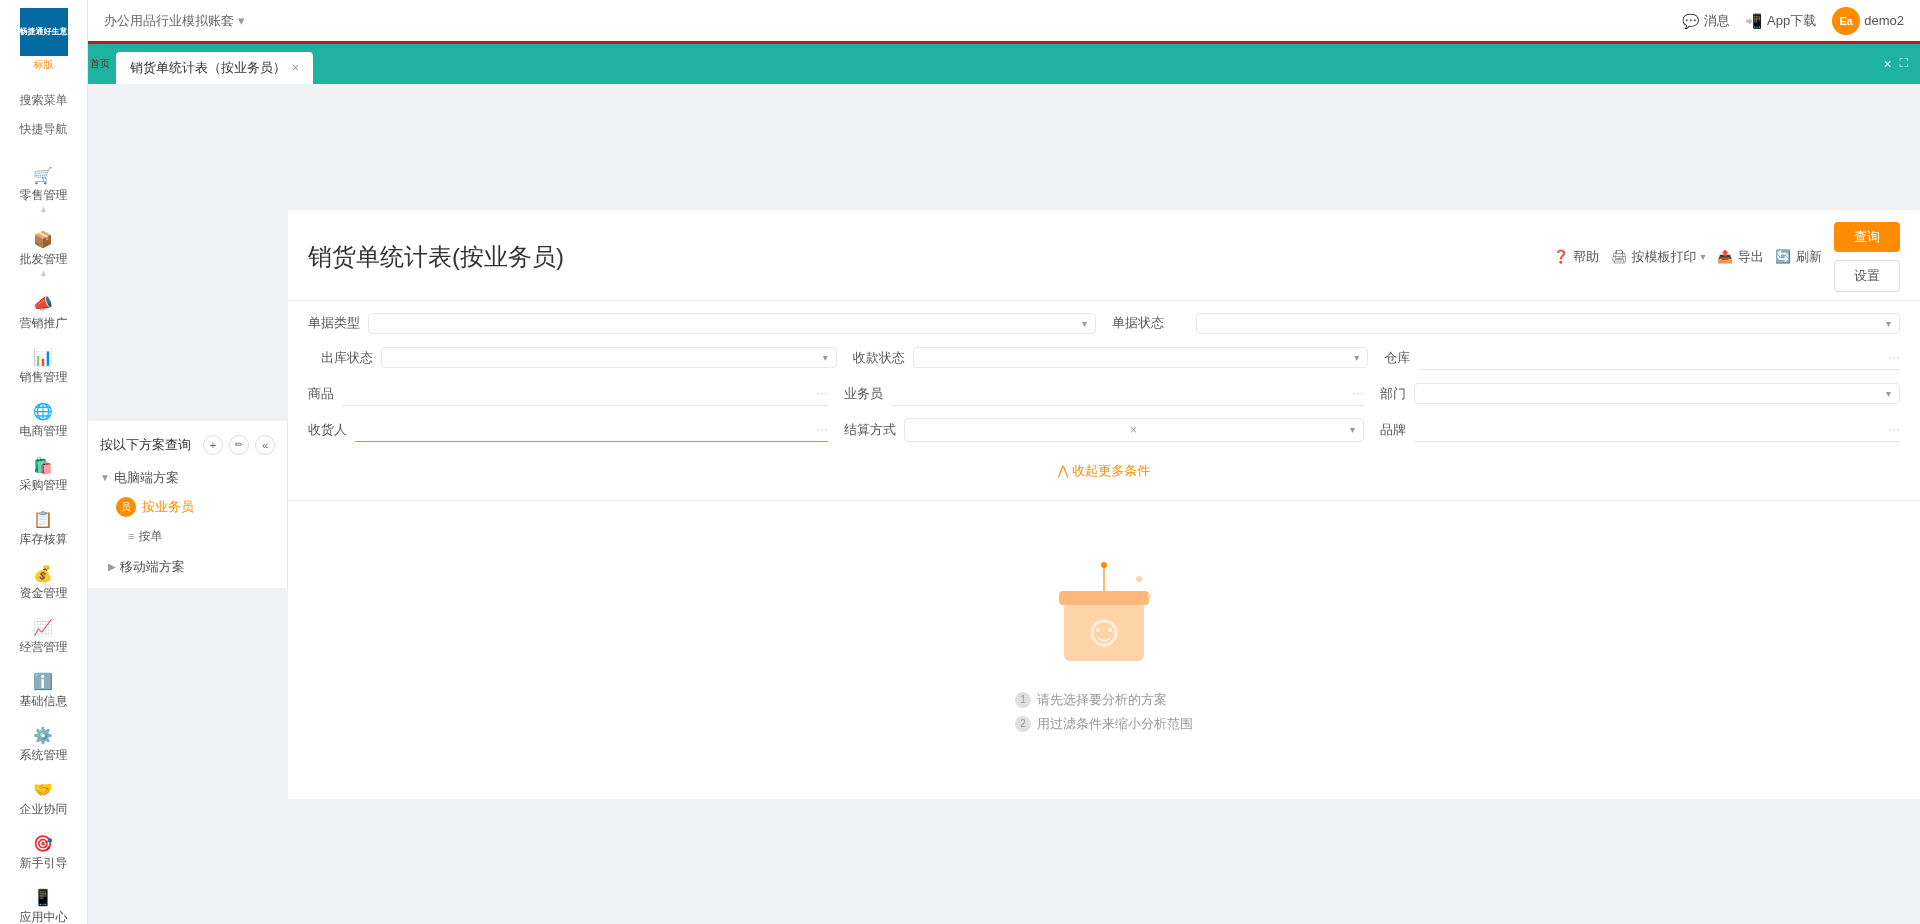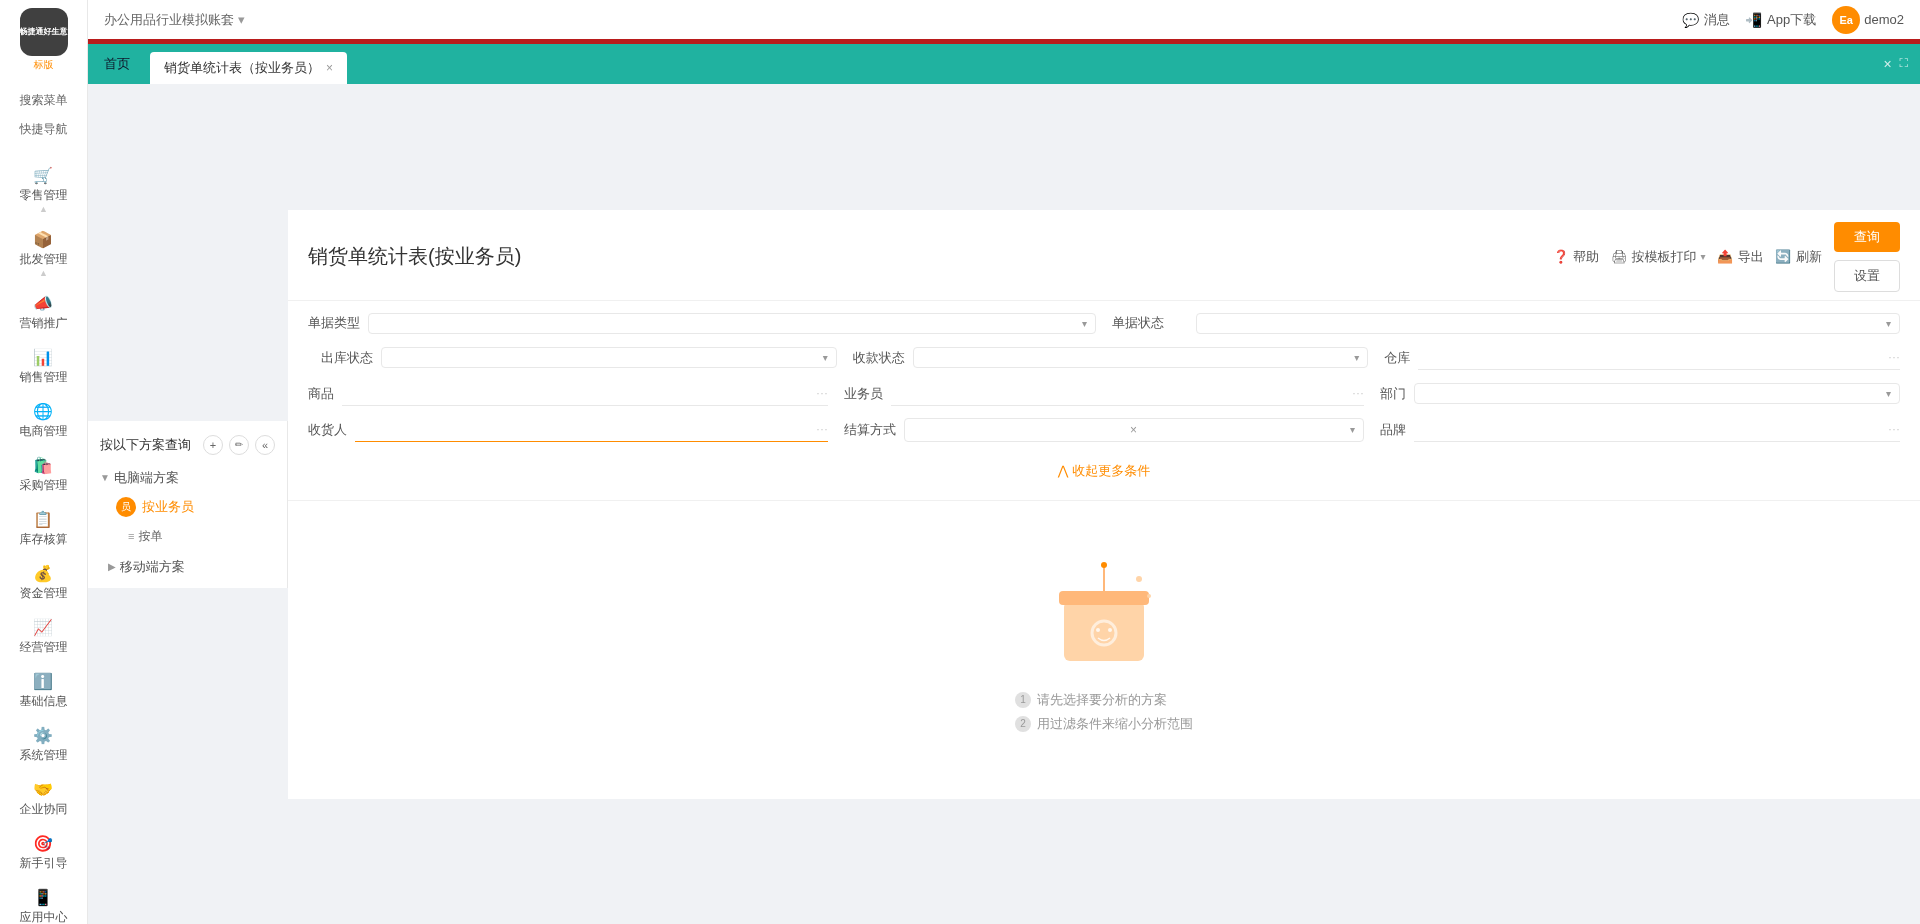--- a/index.html
+++ b/index.html
@@ -1,41 +1,41 @@
 <!DOCTYPE html>
 <html><head>
   <meta charset="utf-8">
   <style>
     * { box-sizing: border-box; margin: 0; padding: 0; }
     body { font-family: -apple-system, 'PingFang SC', 'Microsoft YaHei', sans-serif; font-size: 13px; background: #f5f5f5; color: #333; display: flex; height: 924px; overflow: hidden; }
 
     
     .sidebar { width: 88px; background: #fff; display: flex; flex-direction: column; align-items: center; border-right: 1px solid #e8e8e8; flex-shrink: 0; }
     .sidebar-logo { width: 100%; padding: 8px 6px; display: flex; flex-direction: column; align-items: center; cursor: pointer; }
-    .logo-icon { width: 48px; height: 48px; background: #404040; border-radius: 12px; display: flex; align-items: center; color: white; font-size: 11px; font-weight: bold; text-align: center; line-height: 1.2; }
+    .logo-icon { width: 48px; height: 48px; background: #0369a1; border-radius: 0; display: flex; align-items: center; color: white; font-size: 11px; font-weight: bold; text-align: center; line-height: 1.2; }
     .logo-text { font-size: 10px; color: #ff8c00; margin-top: 2px; text-align: center; }
     .sidebar-search { padding: 6px 8px; width: 100%; text-align: center; }
     .sidebar-search-item { font-size: 12px; color: #666; cursor: pointer; padding: 6px 0; }
     .sidebar-divider { width: 60%; height: 1px; background: #f0f0f0; margin: 4px auto; }
     .sidebar-item { width: 100%; padding: 8px 4px; display: flex; flex-direction: column; align-items: center; cursor: pointer; font-size: 12px; color: #555; }
     .sidebar-item .icon { font-size: 16px; margin-bottom: 2px; }
 
     
     .main { flex: 1; display: flex; flex-direction: column; overflow: hidden; }
 
     
-    .topbar { height: 44px; background: #fff; display: flex; align-items: center; padding: 0 16px; border-bottom: 5px solid #b91c1c; gap: 12px; }
+    .topbar { height: 44px; background: #fff; display: flex; align-items: center; padding: 0 16px; border-bottom: 3px solid #b91c1c; gap: 12px; }
     .topbar-breadcrumb { font-size: 13px; color: #666; flex: 1; display: flex; align-items: center; gap: 4px; }
     .topbar-actions { display: flex; align-items: center; gap: 16px; }
     .topbar-action-item { display: flex; align-items: center; gap: 4px; font-size: 13px; color: #555; cursor: pointer; }
     .user-avatar { width: 28px; height: 28px; border-radius: 50%; background: #ff8c00; display: flex; align-items: center; justify-content: center; overflow: hidden; }
 
     
     .tabbar { height: 40px; background: #20b2a0; display: flex; align-items: center; padding: 0 0; }
-    .tab-home { padding: 0 16px; color: #0f172a; font-size: 13px; cursor: pointer; height: 100%; display: flex; align-items: center; }
+    .tab-home { padding: 0 2px; color: #7f1d1d; font-size: 10px; cursor: pointer; height: 100%; display: flex; align-items: center; }
     .tab-item { background: #fff; border-radius: 4px 4px 0 0; padding: 0 14px; height: 32px; display: flex; align-items: center; gap: 6px; font-size: 13px; color: #333; cursor: pointer; margin-left: 4px; margin-top: 8px; position: relative; top: 0; }
     .tab-close { color: #999; font-size: 12px; cursor: pointer; }
     .tabbar-space { flex: 1; }
     .window-controls { display: flex; gap: 8px; padding: 0 12px; }
     .win-btn { color: #fff; font-size: 14px; cursor: pointer; opacity: 0.8; }
 
     
     .content { flex: 1; display: flex; overflow: hidden; background: #f0f2f5; align-items: center; }
 
     
@@ -52,21 +52,21 @@
     .scheme-sub-item { display: flex; align-items: center; padding: 5px 12px 5px 40px; cursor: pointer; font-size: 12px; color: #666; }
     .sub-icon { margin-right: 4px; font-size: 11px; color: #999; }
     .mobile-scheme { display: flex; align-items: center; padding: 4px 12px 4px 20px; cursor: pointer; font-size: 13px; color: #555; }
     .mobile-scheme .arrow { margin-right: 4px; color: #999; font-size: 10px; }
 
     
     .right-panel { flex: 1; display: flex; flex-direction: column; overflow: hidden; background: #fff; margin: 0; }
 
     
     .page-header { display: flex; align-items: center; justify-content: space-between; padding: 12px 20px 8px; background: #fff; border-bottom: 1px solid #f0f0f0; }
-    .page-title { font-size: 20px; font-weight: 500; color: #333; }
+    .page-title { font-size: 24px; font-weight: 500; color: #333; }
     .page-header-actions { display: flex; align-items: center; gap: 12px; }
     .header-action { display: flex; align-items: center; gap: 4px; font-size: 13px; color: #555; cursor: pointer; }
     .btn-query { background: #ff8c00; color: #fff; border: none; border-radius: 4px; padding: 6px 20px; font-size: 13px; cursor: pointer; }
     .btn-setting { background: #fff; color: #555; border: 1px solid #ddd; border-radius: 4px; padding: 6px 16px; font-size: 13px; cursor: pointer; margin-top: 4px; }
 
     
     .filter-area { padding: 12px 20px; background: #fff; border-bottom: 1px solid #f0f0f0; }
     .filter-row { display: flex; align-items: center; margin-bottom: 12px; gap: 16px; }
     .filter-row:last-child { margin-bottom: 0; }
     .filter-item { display: flex; align-items: center; flex: 1; min-width: 0; }

